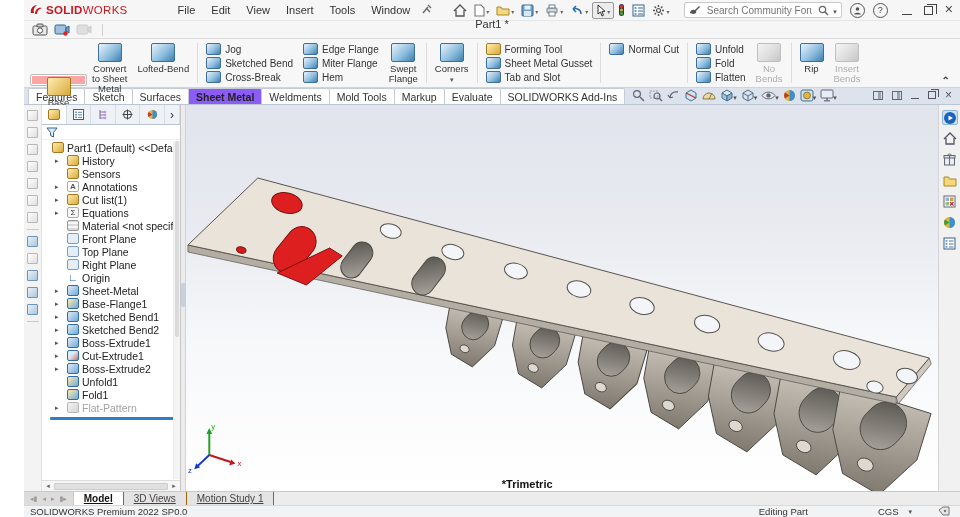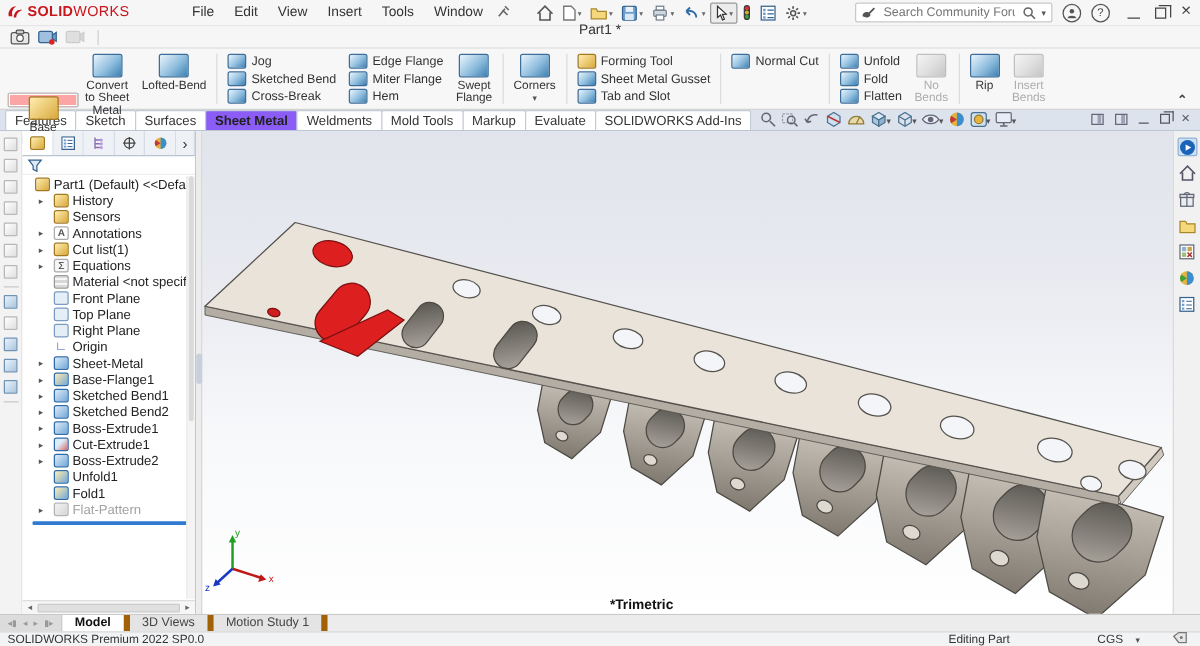--- a/index.html
+++ b/index.html
@@ -2,21 +2,21 @@
 <html><head>
 <meta charset="utf-8">
 <style>
   * { box-sizing: border-box; }
   html,body { margin:0; padding:0; }
   body {
     width:960px; height:517px; overflow:hidden;
     font-family:"Liberation Sans", sans-serif; font-size:11px; color:#222;
     background:#fff;
   }
-  .app { display:flex; flex-direction:column; width:960px; height:517px; }
+  .app { display:flex; flex-direction:column; width:960px; height:517px;padding-left:24px; }
 
   
   .titlebar { height:21px; flex:none; display:flex; align-items:center; background:#f6f6f7;
               border-bottom:1px solid #e6e6e6; padding:0 5px; position:relative; }
   .brandmark { width:14px; height:12px; margin-right:3px; }
   .brand { color:#c8161d; font-size:11.5px; letter-spacing:.3px; margin-right:14px; white-space:nowrap; }
   .brand b { font-weight:bold; } .brand i { font-style:normal; font-weight:300; }
   .menu { display:flex;margin-left:28px; }
   .menu > span { padding:2px 8px; color:#333; font-size:11px; cursor:default; }
   .pin { width:14px; height:12px; margin:0 6px 0 2px; }
@@ -136,21 +136,21 @@
   .rstrip { width:22px; flex:none; background:#f1f1f1; border-left:1px solid #d4d4d4;
             display:flex; flex-direction:column; align-items:center; padding-top:5px; gap:6px; }
   .rs { width:16px; height:15px; display:flex; align-items:center; justify-content:center; }
   .rs.sel { background:#cfe0f2; border:1px solid #8fb4d9; border-radius:2px; }
 
   
   .btabs { height:14px; flex:none; display:flex; align-items:stretch; background:#ececec; border-top:1px solid #c9c9c9; font-size:10px; }
   .navcl { display:flex; align-items:center; gap:1px; padding:0 4px; background:#dcdcdc; border-right:1px solid #c9c9c9; }
   .navcl span { color:#999; font-size:7px; padding:0 2px; }
   .nfirst::before{content:"◂▮";} .nprev::before{content:"◂";} .nnext::before{content:"▸";} .nlast::before{content:"▮▸";}
-  .btab { display:flex; align-items:center; padding:0 10px; border-right:5px solid #a16207; color:#444; background:#e4e4e4; }
+  .btab { display:flex; align-items:center; padding:0 10px; border-right:1px solid #a16207; color:#444; background:#e4e4e4;text-decoration:underline; }
   .btab.active { background:#fff; font-weight:bold; color:#111; }
 
   
   .statusbar { height:12px; flex:none; display:flex; align-items:center; background:#f2f3f4; border-top:1px solid #d8d8d8;
                font-size:9.5px; color:#333; padding:0 6px; }
   .statusbar .mode { margin-left:auto; }
   .statusbar .units { margin-left:70px; }
   .statusbar .ucaret { margin-left:10px; font-size:7px; color:#555; } .ucaret::before{content:"▾";}
   .statusbar .tagic { margin-left:26px; margin-right:4px; }
 </style>

